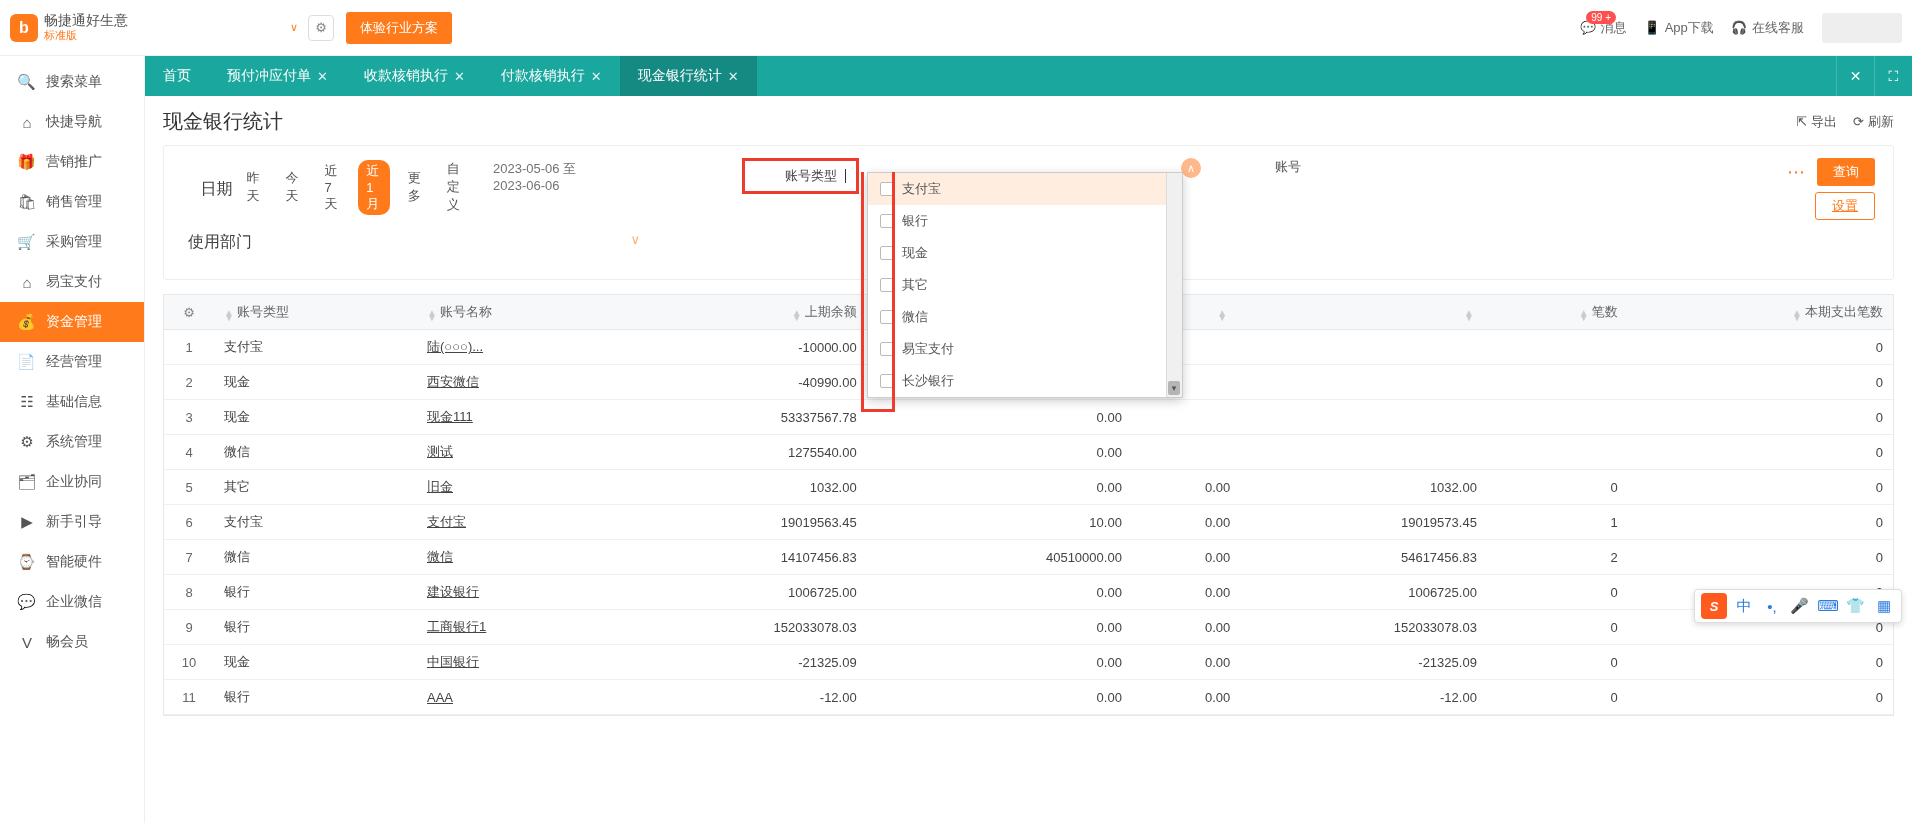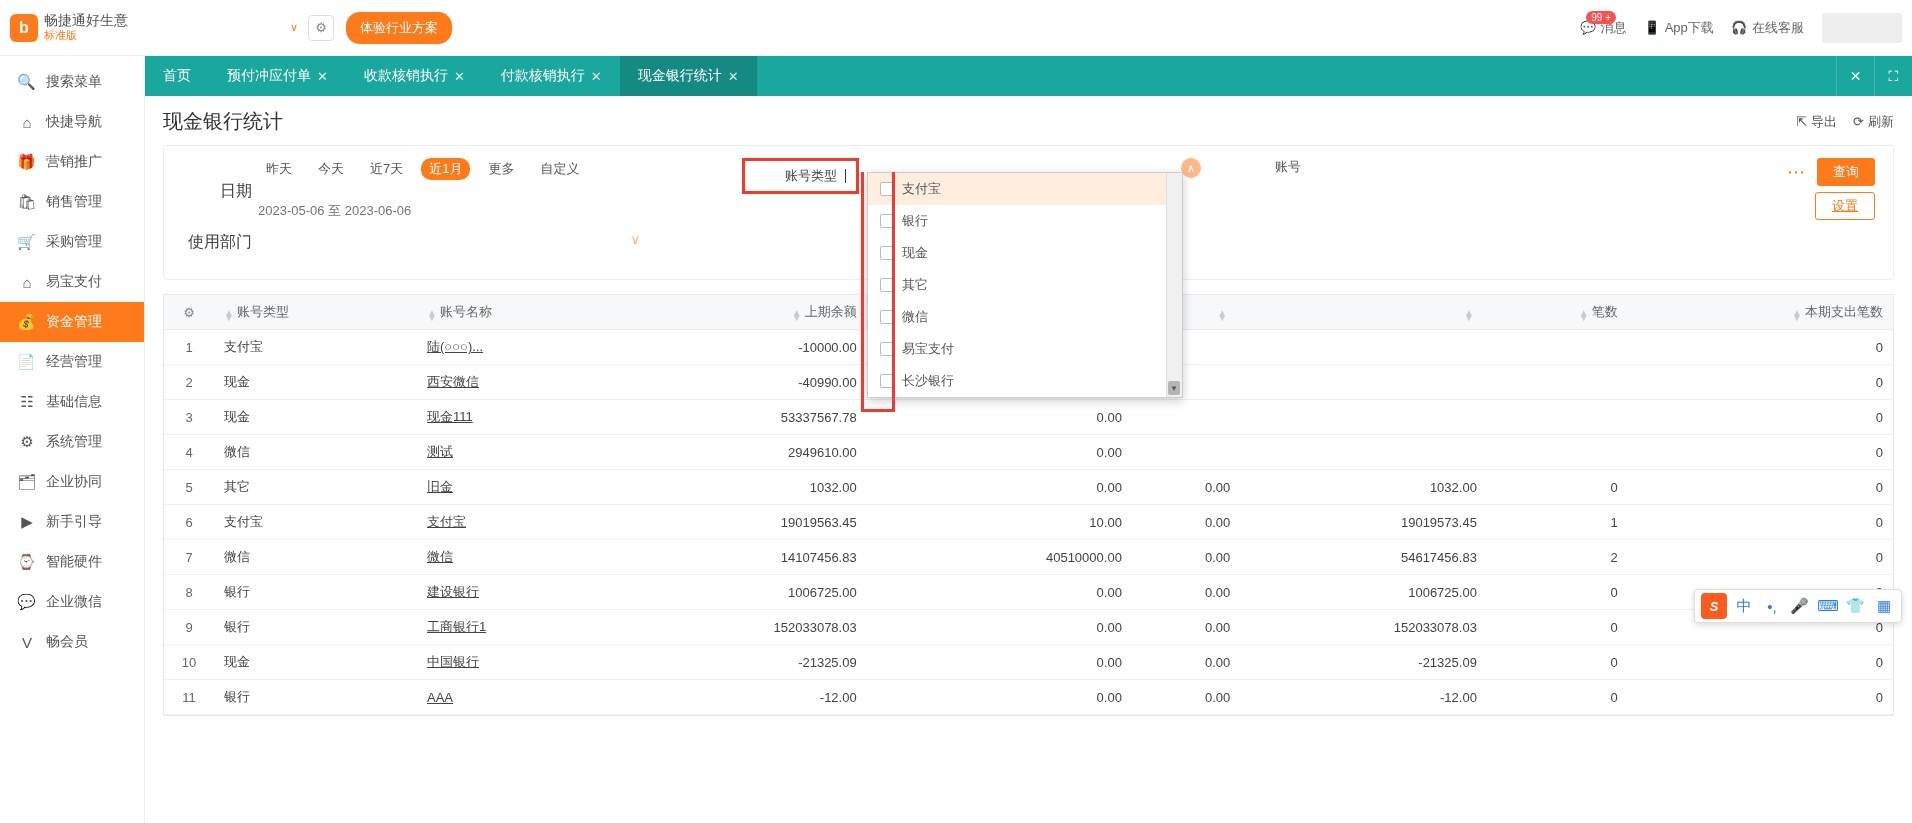--- a/index.html
+++ b/index.html
@@ -7,21 +7,21 @@
 
 
 .topbar { height: 56px; display: flex; align-items: center; padding: 0 10px; border-bottom: 1px solid #eee; }
 .logo-box { display: flex; align-items: center; width: 140px; }
 .logo-ico { width: 28px; height: 28px; background: #ff7a1a; border-radius: 6px; display: flex; align-items: center; justify-content: center; color: #fff; font-weight: bold; font-size: 16px; margin-right: 6px; }
 .logo-txt { font-size: 14px; color: #555; }
 .logo-sub { font-size: 11px; color: #ff7a1a; margin-top: -2px; }
 .tenant-sel { margin-left: 20px; display: flex; align-items: center; gap: 8px; color: #888; }
 .chev-down { color: #ff7a1a; font-size: 11px; margin-left: 120px; }
 .gear-ico { width: 26px; height: 26px; border: 1px solid #ddd; border-radius: 4px; display: flex; align-items: center; justify-content: center; color: #888; margin-left: 10px; }
-.orange-btn { background: #ff7a1a; color: #fff; border: none; padding: 7px 14px; border-radius: 14px; margin-left: 12px; cursor: pointer; font-size: 13px; }
+.orange-btn { background: #ff7a1a; color: #fff; border: none; padding: 7px 14px; border-radius: 3px; margin-left: 12px; cursor: pointer; font-size: 13px; }
 .top-right { margin-left: auto; display: flex; align-items: center; gap: 18px; color: #666; font-size: 13px; }
 .top-right-item { display: flex; align-items: center; gap: 4px; position: relative; }
 .badge-99 { position: absolute; top: -8px; left: 6px; background: #ff5050; color: #fff; font-size: 10px; padding: 1px 5px; border-radius: 8px; }
 .avatar { width: 80px; height: 30px; background: #eee; border-radius: 3px; }
 
 
 .layout { display: flex; height: calc(100vh - 56px); }
 
 
 .sidebar { width: 145px; background: #fff; border-right: 1px solid #eee; padding-top: 6px; }
@@ -42,21 +42,21 @@
 .page { flex: 1; background: #fff; padding: 12px 18px; overflow: auto; }
 .page-head { display: flex; align-items: center; margin-bottom: 10px; }
 .page-title { font-size: 20px; font-weight: 500; color: #333; }
 .page-actions { margin-left: auto; display: flex; gap: 16px; color: #555; font-size: 13px; }
 .page-act { display: flex; align-items: center; gap: 4px; cursor: pointer; }
 
 
 .filters { border: 1px solid #eee; border-radius: 3px; padding: 12px 18px 18px; position: relative; }
 .filter-row { display: flex; align-items: flex-start; gap: 30px; margin-bottom: 8px; }
 .filter-label { width: 70px; text-align: right; color: #404040; padding-top: 4px; font-size: 16px; }
-.date-group { display: flex; flex-direction: column; gap: 20px; }
+.date-group { display: flex; flex-direction: row; gap: 20px; }
 .date-quick { display: flex; gap: 10px; align-items: center; font-size: 13px; color: #555; }
 .quick-pill { padding: 2px 8px; cursor: pointer; }
 .quick-pill.active { background: #ff7a1a; color: #fff; border-radius: 10px; }
 .date-range { color: #737373; font-size: 13px; margin-top: 2px; }
 .filter-block { display: flex; align-items: center; gap: 6px; }
 .acct-type-box { border: 3px solid #ef3b2d; padding: 6px 10px 6px 40px; color: #444; font-size: 13px; display: flex; align-items: center; gap: 6px; }
 .acct-type-caret { width: 20px; height: 20px; background: #ffb88a; border-radius: 50%; display: flex; align-items: center; justify-content: center; color: #fff; font-size: 11px; }
 .acct-label { color: #555; font-size: 13px; }
 .filter-right { margin-left: auto; display: flex; flex-direction: column; gap: 6px; align-items: flex-end; }
 .more-dots { color: #ff7a1a; font-size: 18px; letter-spacing: 2px; margin-right: 10px; }
@@ -381,21 +381,21 @@
     <td class="num">0.00</td>
     <td class="num"></td>
     <td class="num"></td>
     <td class="num"></td>
     <td class="num">0</td>
               </tr>
               <tr>
     <td class="idx">4</td>
     <td>微信</td>
     <td class="link">测试</td>
-    <td class="num">2949610.00</td>
+    <td class="num">1275540.00</td>
     <td class="num">0.00</td>
     <td class="num"></td>
     <td class="num"></td>
     <td class="num"></td>
     <td class="num">0</td>
               </tr>
               <tr>
     <td class="idx">5</td>
     <td>其它</td>
     <td class="link">旧金</td>

